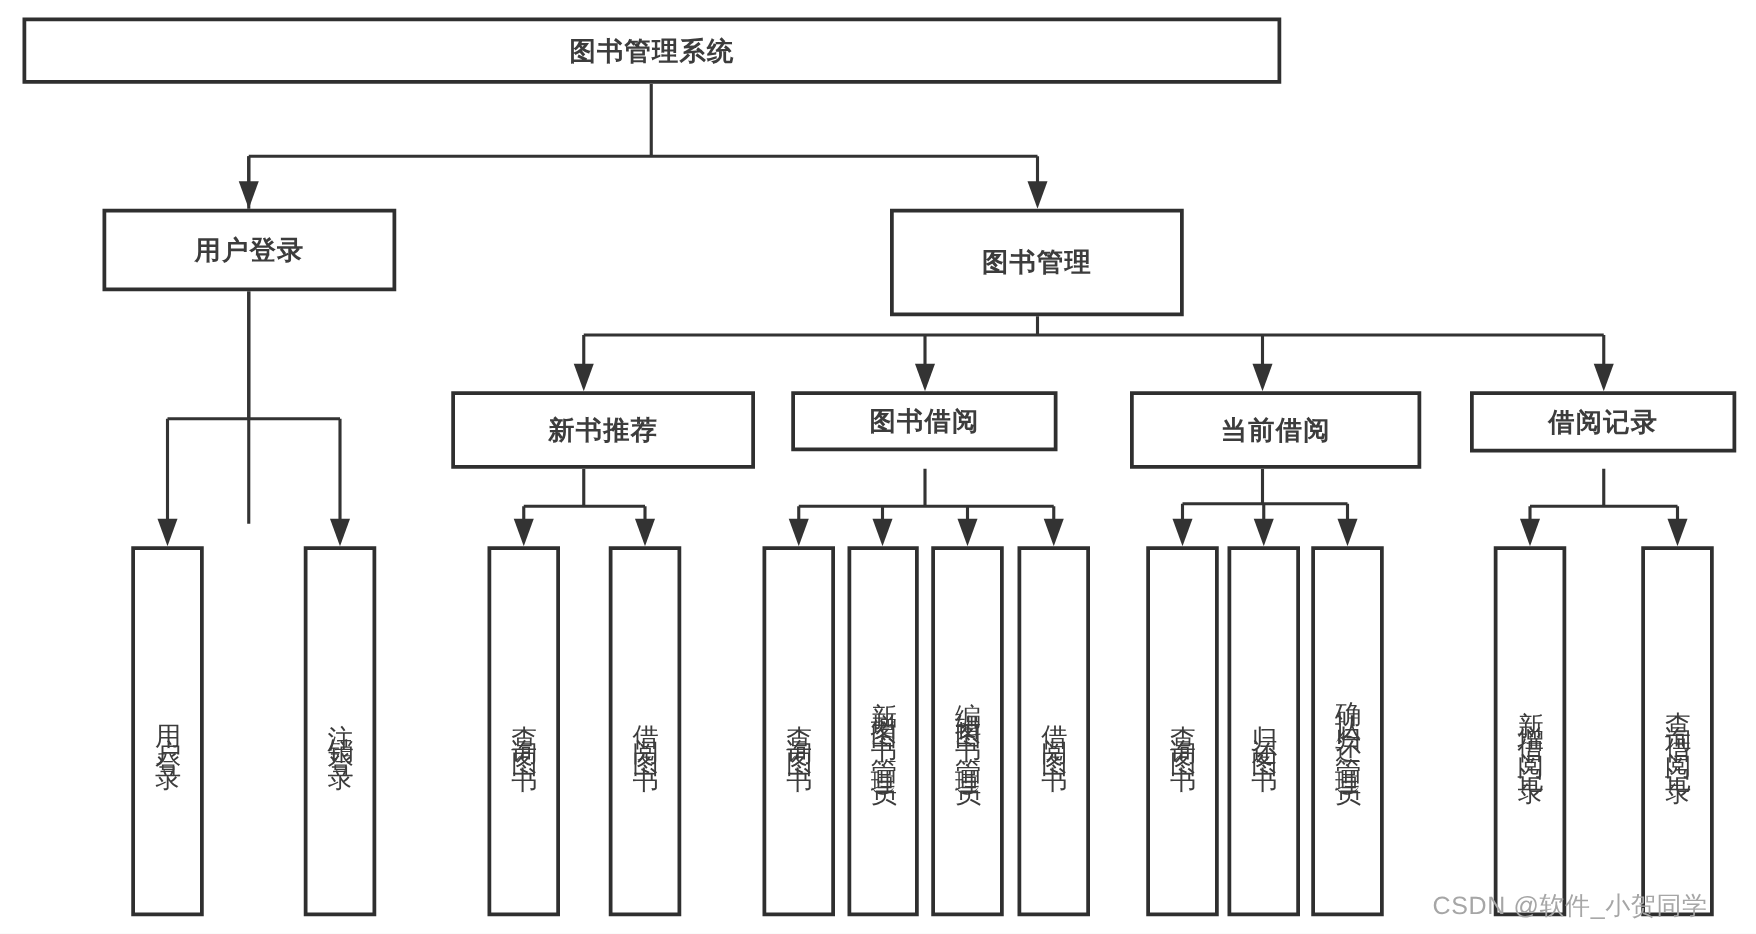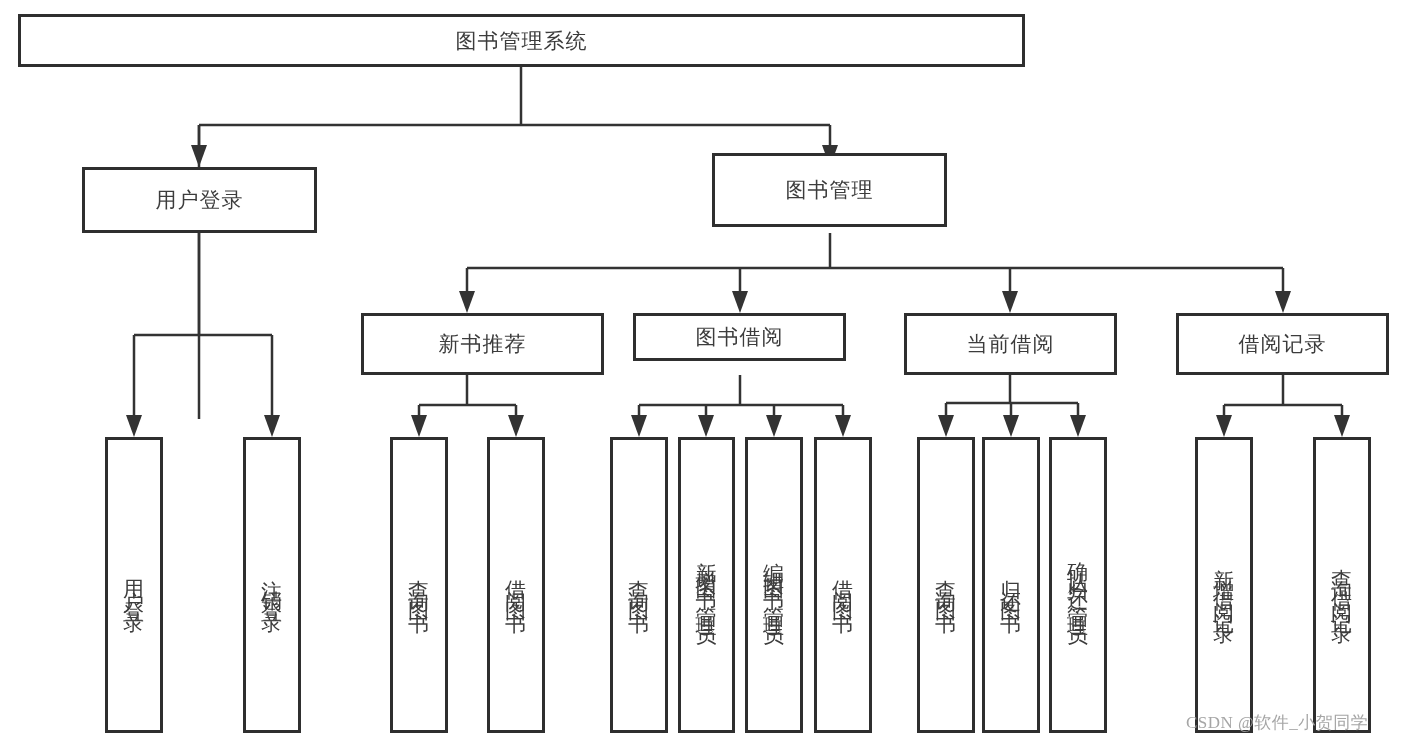--- a/index.html
+++ b/index.html
@@ -15,29 +15,29 @@
   .connectors{position:absolute;left:0;top:0;pointer-events:none;}
   .connectors path{stroke:var(--line);stroke-width:2.5;fill:none;}
   .connectors polygon{fill:var(--line);stroke:none;}
   .box{
     position:absolute;box-sizing:border-box;background:#fff;
     border:3px solid var(--box-border);
     display:flex;align-items:center;justify-content:center;
     color:var(--text);
   }
   .box .lbl{white-space:nowrap;}
-  .root .lbl,.lvl2 .lbl,.lvl3 .lbl{font-size:21px;letter-spacing:1px;}
+  .root .lbl,.lvl2 .lbl,.lvl3 .lbl{font-size:21px;letter-spacing:1px;font-weight:bold;}
   .leaf .lbl{
     writing-mode:vertical-rl;text-orientation:mixed;
     font-size:21px;letter-spacing:11px;line-height:1;
   }
   .leaf .lbl.long{letter-spacing:9px;}
   .watermark{
-    position:absolute;left:1186px;top:711px;font-size:17px;
-    color:var(--watermark);white-space:nowrap;letter-spacing:0.5px;font-family:Liberation Serif, serif;
+    position:absolute;left:1146px;top:711px;font-size:20px;
+    color:var(--watermark);white-space:nowrap;letter-spacing:0.5px;
   }
 </style>
 </head>
 <body>
 
 <div class="stage">
 
   <svg class="connectors" width="1405" height="747" aria-hidden="true">
 
     <path d="M521,67 V125"></path>
@@ -103,34 +103,34 @@
     <polygon points="1334,415 1350,415 1342,437"></polygon>
   </svg>
 
   <div class="box root" style="left:18px;top:14px;width:1007px;height:53px">
     <span class="lbl">图书管理系统</span>
   </div>
 
   <div class="box lvl2" style="left:82px;top:167px;width:235px;height:66px">
     <span class="lbl">用户登录</span>
   </div>
-  <div class="box lvl2" style="left:712px;top:153px;width:235px;height:74px">
+  <div class="box lvl2" style="left:712px;top:167px;width:235px;height:86px">
     <span class="lbl">图书管理</span>
   </div>
 
   <div class="box lvl3" style="left:361px;top:313px;width:243px;height:62px">
     <span class="lbl">新书推荐</span>
   </div>
   <div class="box lvl3" style="left:633px;top:313px;width:213px;height:48px">
     <span class="lbl">图书借阅</span>
   </div>
-  <div class="box lvl3" style="left:904px;top:313px;width:213px;height:62px">
+  <div class="box lvl3" style="left:904px;top:313px;width:233px;height:62px">
     <span class="lbl">当前借阅</span>
   </div>
-  <div class="box lvl3" style="left:1176px;top:313px;width:213px;height:62px">
+  <div class="box lvl3" style="left:1176px;top:313px;width:213px;height:49px">
     <span class="lbl">借阅记录</span>
   </div>
 
   <div class="box leaf" style="left:105px;top:437px;width:58px;height:296px">
     <span class="lbl">用户登录</span>
   </div>
   <div class="box leaf" style="left:243px;top:437px;width:58px;height:296px">
     <span class="lbl">注销登录</span>
   </div>
 

